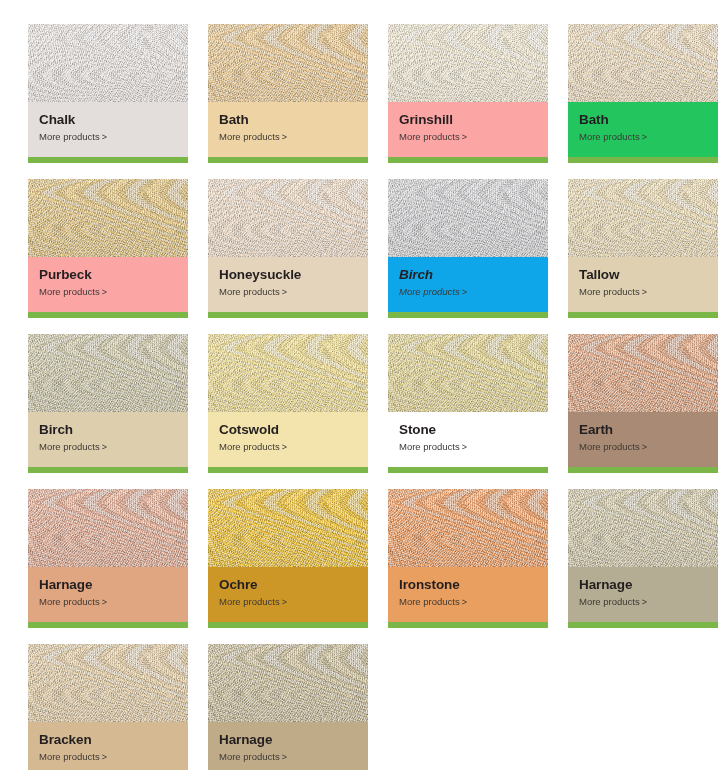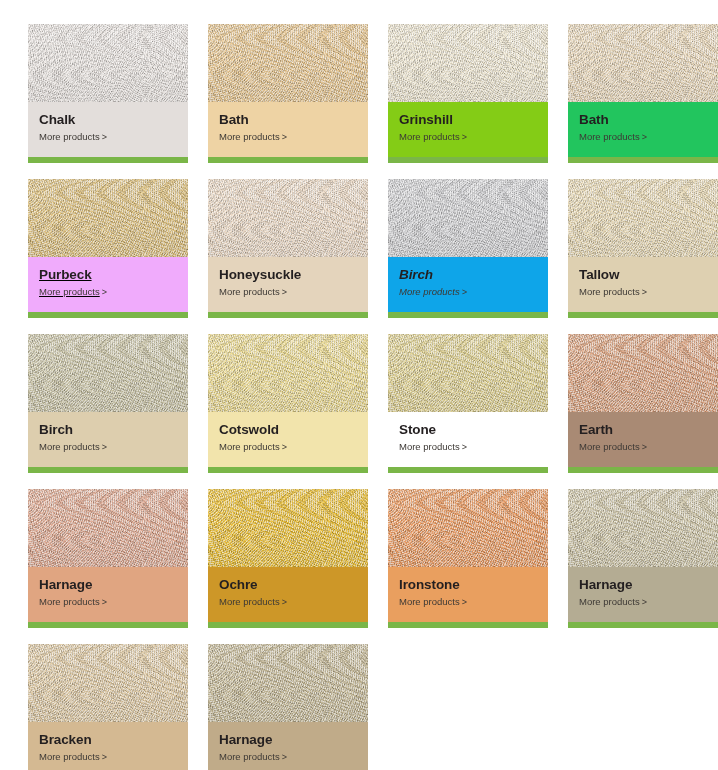--- a/index.html
+++ b/index.html
@@ -141,41 +141,41 @@
       <div class="swatch-footer" style="background: rgb(238, 211, 164);">
         <div class="swatch-name">Bath</div>
         <div class="swatch-link"><span>More products</span><span class="chevron">&gt;</span></div>
       </div>
       <div class="swatch-bar" style="background: rgb(122, 182, 72);"></div>
     </div>
     <div class="swatch-card">
       <div class="swatch-texture" style="background: rgb(239, 231, 210);">
         <div class="texture-shade"></div>
       </div>
-      <div class="swatch-footer" style="background: #84cc16;">
+      <div class="swatch-footer" style="background: #fca5a5;">
         <div class="swatch-name">Grinshill</div>
         <div class="swatch-link"><span>More products</span><span class="chevron">&gt;</span></div>
       </div>
       <div class="swatch-bar" style="background: rgb(122, 182, 72);"></div>
     </div>
     <div class="swatch-card">
       <div class="swatch-texture" style="background: rgb(234, 217, 188);">
         <div class="texture-shade"></div>
       </div>
       <div class="swatch-footer" style="background: #22c55e;">
         <div class="swatch-name">Bath</div>
         <div class="swatch-link"><span>More products</span><span class="chevron">&gt;</span></div>
       </div>
       <div class="swatch-bar" style="background: rgb(122, 182, 72);"></div>
     </div>
     <div class="swatch-card">
       <div class="swatch-texture" style="background: rgb(223, 195, 131);">
         <div class="texture-shade"></div>
       </div>
-      <div class="swatch-footer" style="background: #f0abfc; text-decoration: underline;">
+      <div class="swatch-footer" style="background: #fca5a5;">
         <div class="swatch-name">Purbeck</div>
         <div class="swatch-link"><span>More products</span><span class="chevron">&gt;</span></div>
       </div>
       <div class="swatch-bar" style="background: rgb(122, 182, 72);"></div>
     </div>
     <div class="swatch-card">
       <div class="swatch-texture" style="background: rgb(236, 218, 198);">
         <div class="texture-shade"></div>
       </div>
       <div class="swatch-footer" style="background: rgb(228, 212, 188);">

